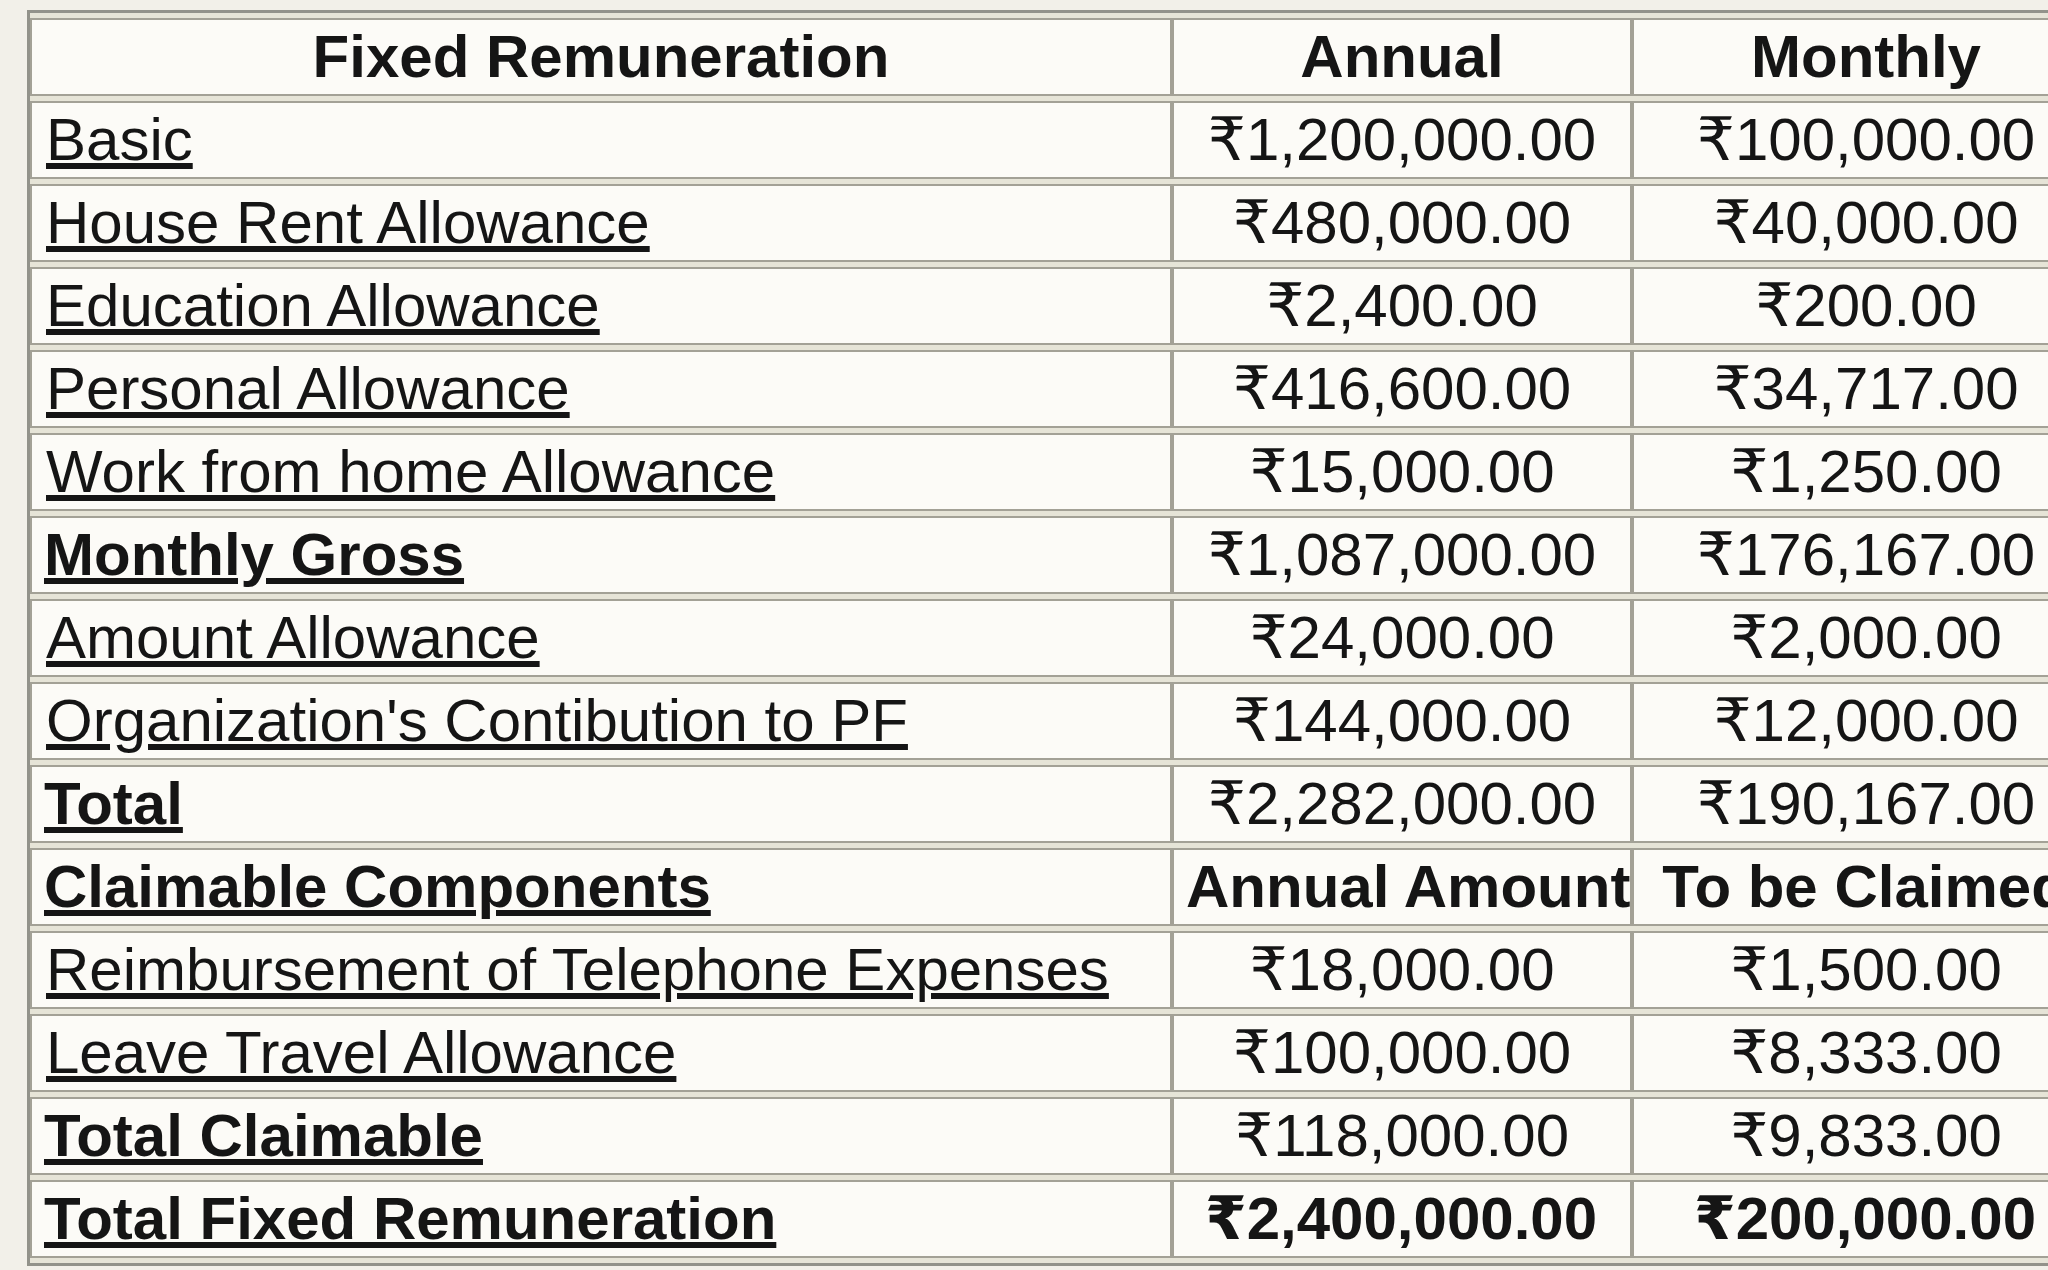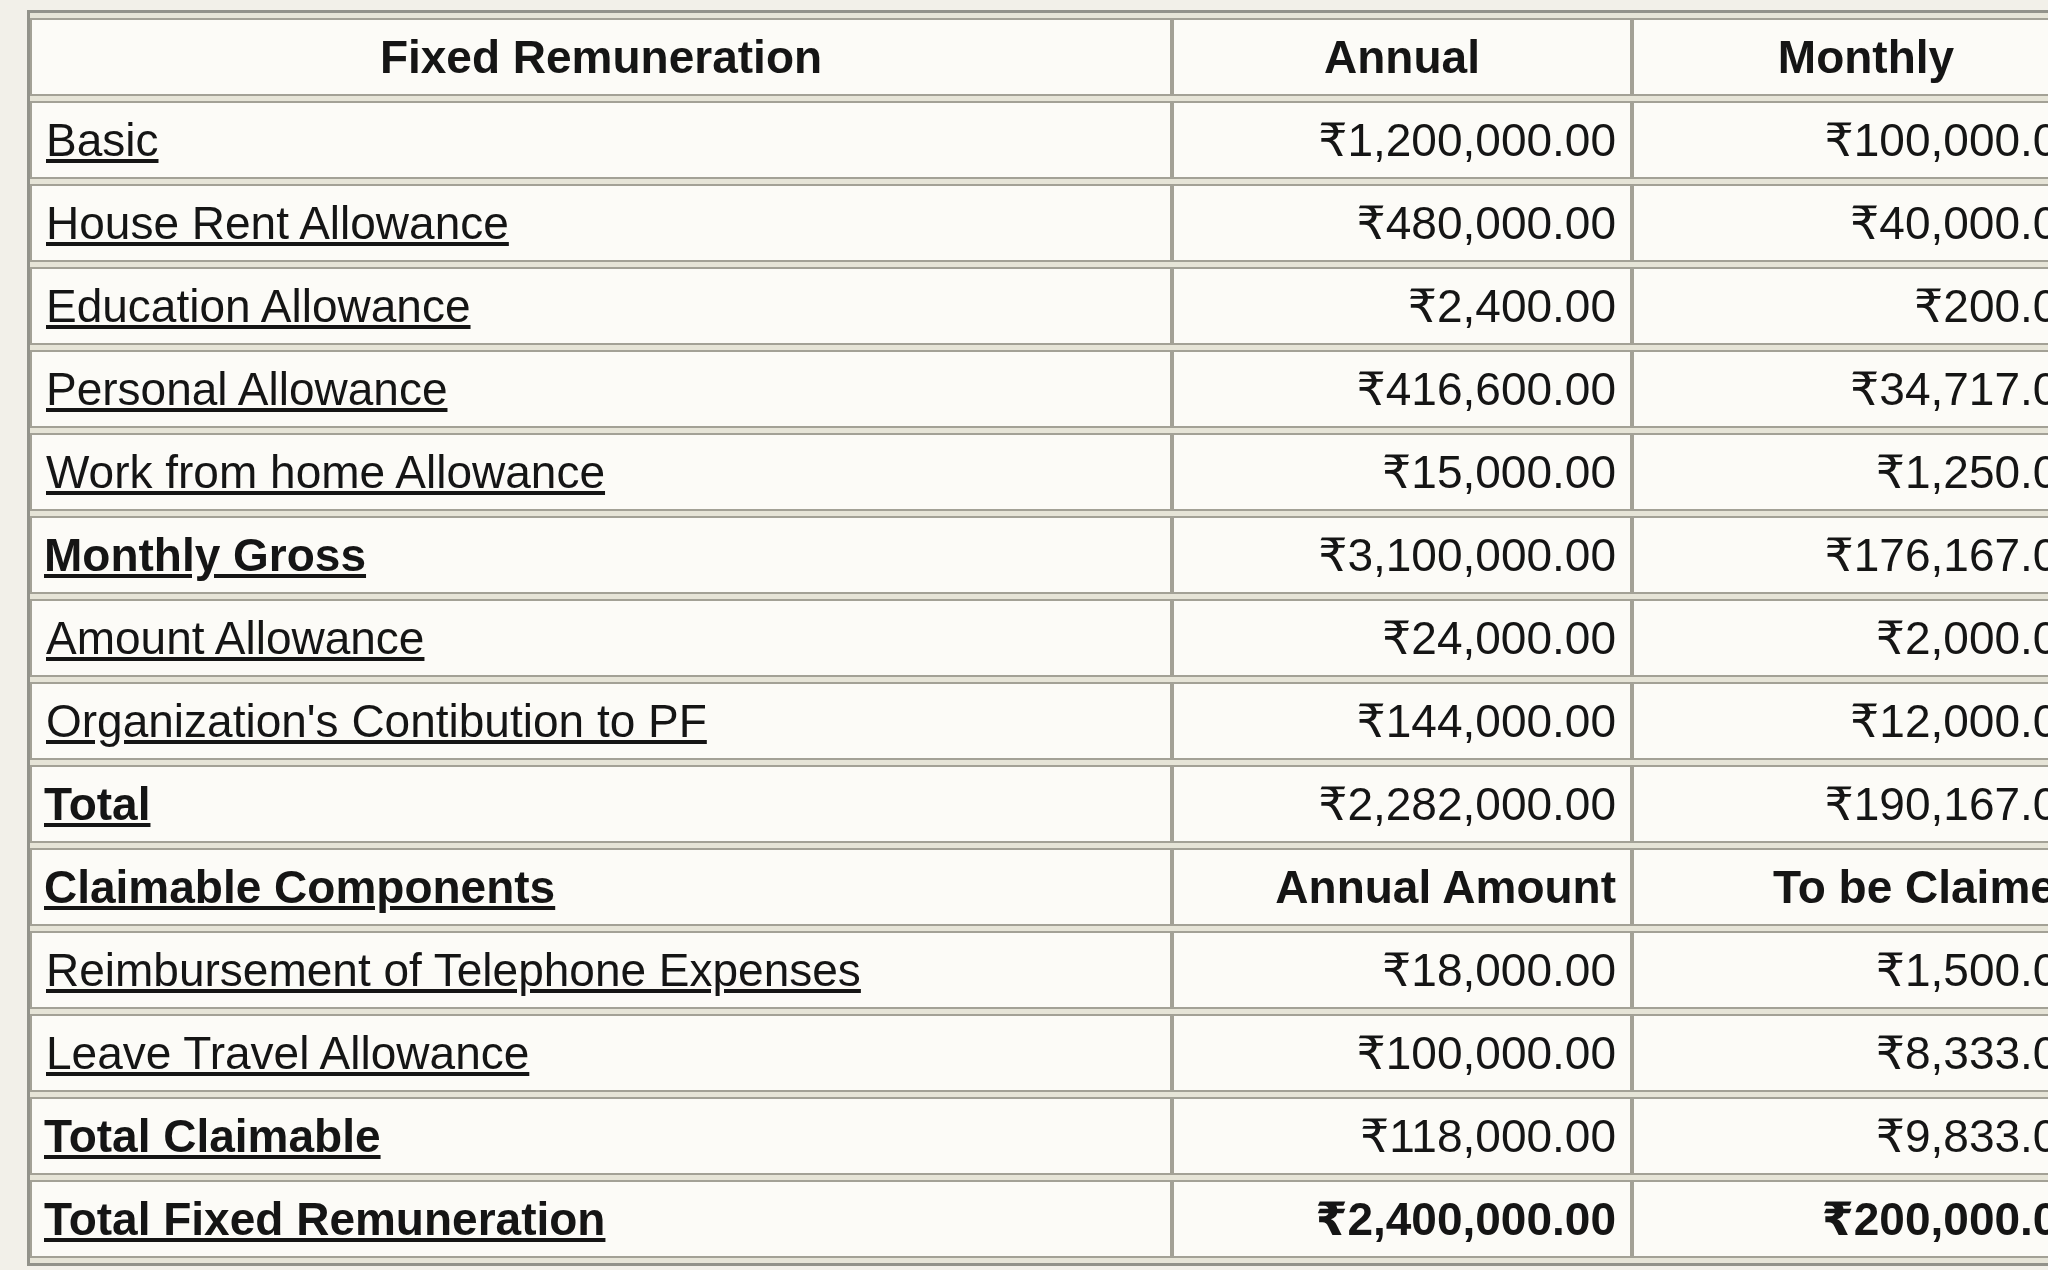--- a/index.html
+++ b/index.html
@@ -15,30 +15,30 @@
     width: 2070px;
     margin: 10px 0 0 27px;
     border-collapse: separate;
     border-spacing: 0 5px;
     background: #e6e4d7;
     border: 3px solid #92928a;
   }
   td {
     background: #fcfbf7;
     border: 2px solid #a3a196;
-    font-size: 46px;
+    font-size: 60px;
     line-height: 54px;
     color: #151515;
     padding: 10px 14px;
     white-space: nowrap;
     overflow: hidden;
   }
   td.hdr { font-weight: bold; text-align: center; }
   td.lbl { text-align: left; text-decoration: underline; }
-  td.val { text-align: right; }
+  td.val { text-align: center; }
   .b { font-weight: bold; padding-left: 12px; }
 </style>
 </head>
 <body>
 
 <table class="remun">
   <colgroup>
     <col style="width:1142px">
     <col style="width:460px">
     <col style="width:468px">
@@ -69,21 +69,21 @@
         <td class="val">₹416,600.00</td>
         <td class="val">₹34,717.00</td>
       </tr>
       <tr>
         <td class="lbl">Work from home Allowance</td>
         <td class="val">₹15,000.00</td>
         <td class="val">₹1,250.00</td>
       </tr>
       <tr>
         <td class="lbl b">Monthly Gross</td>
-        <td class="val">₹3,100,000.00</td>
+        <td class="val">₹1,087,000.00</td>
         <td class="val">₹176,167.00</td>
       </tr>
       <tr>
         <td class="lbl">Amount Allowance</td>
         <td class="val">₹24,000.00</td>
         <td class="val">₹2,000.00</td>
       </tr>
       <tr>
         <td class="lbl">Organization's Contibution to PF</td>
         <td class="val">₹144,000.00</td>

